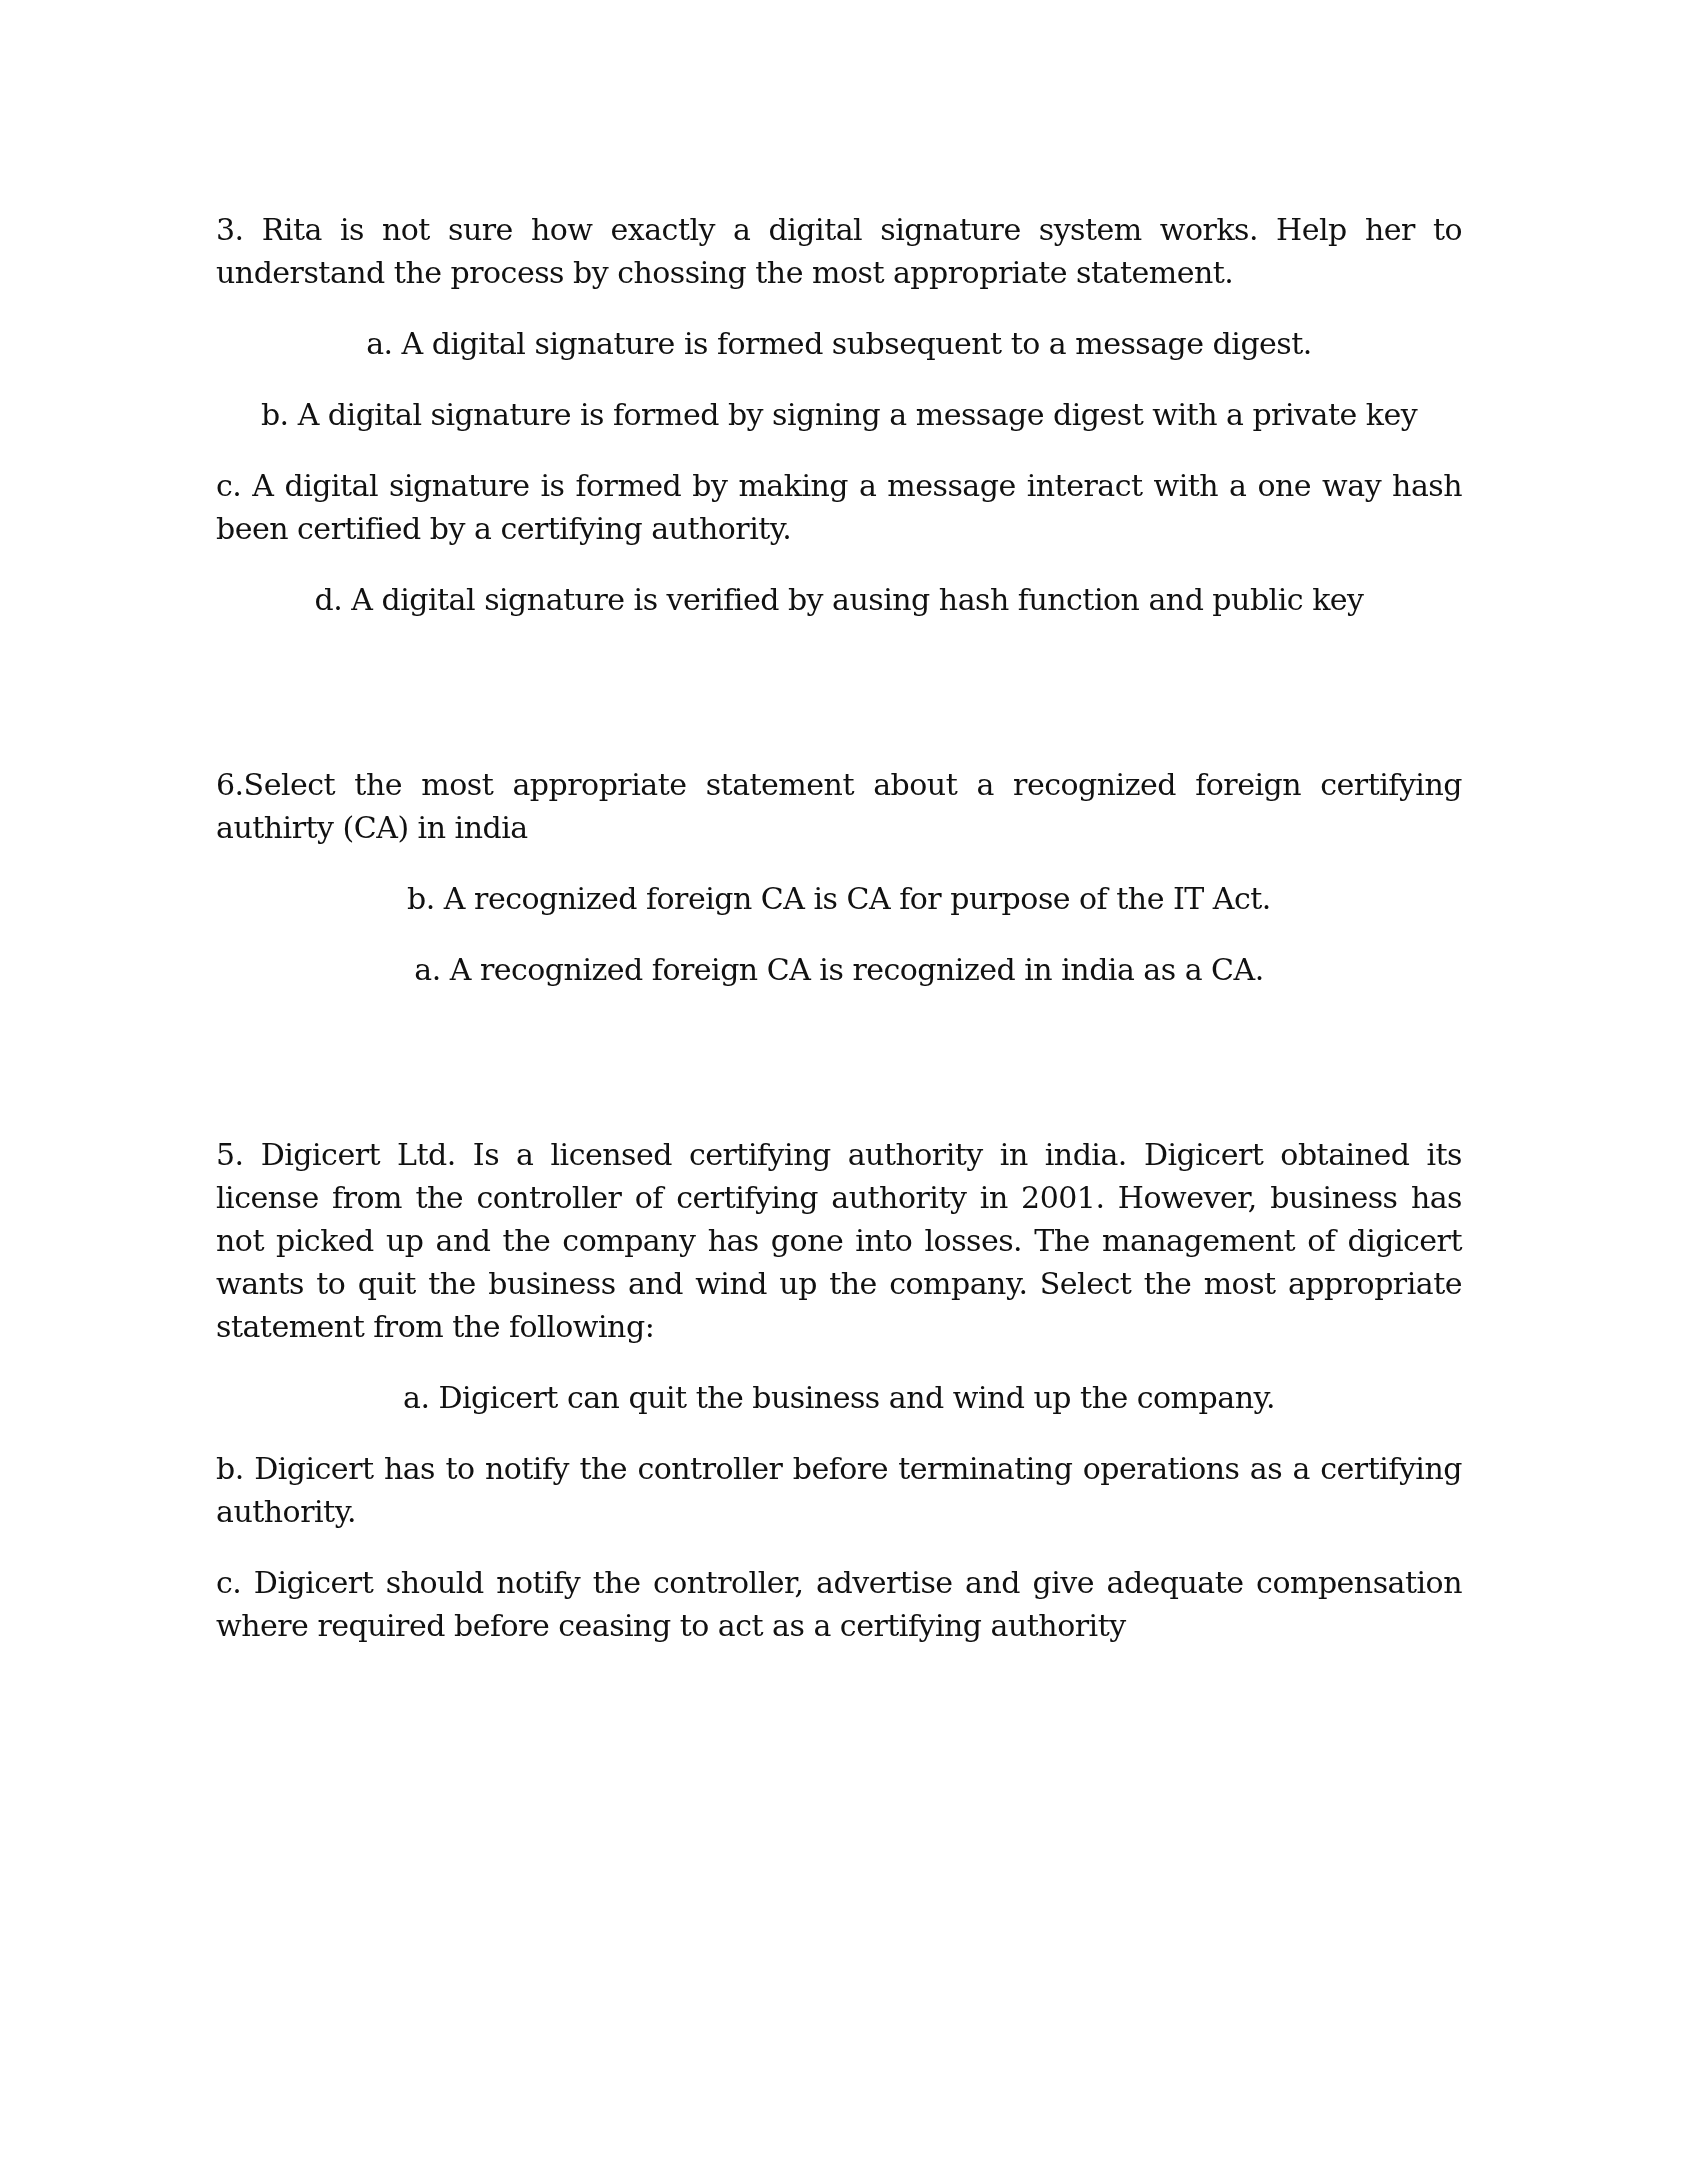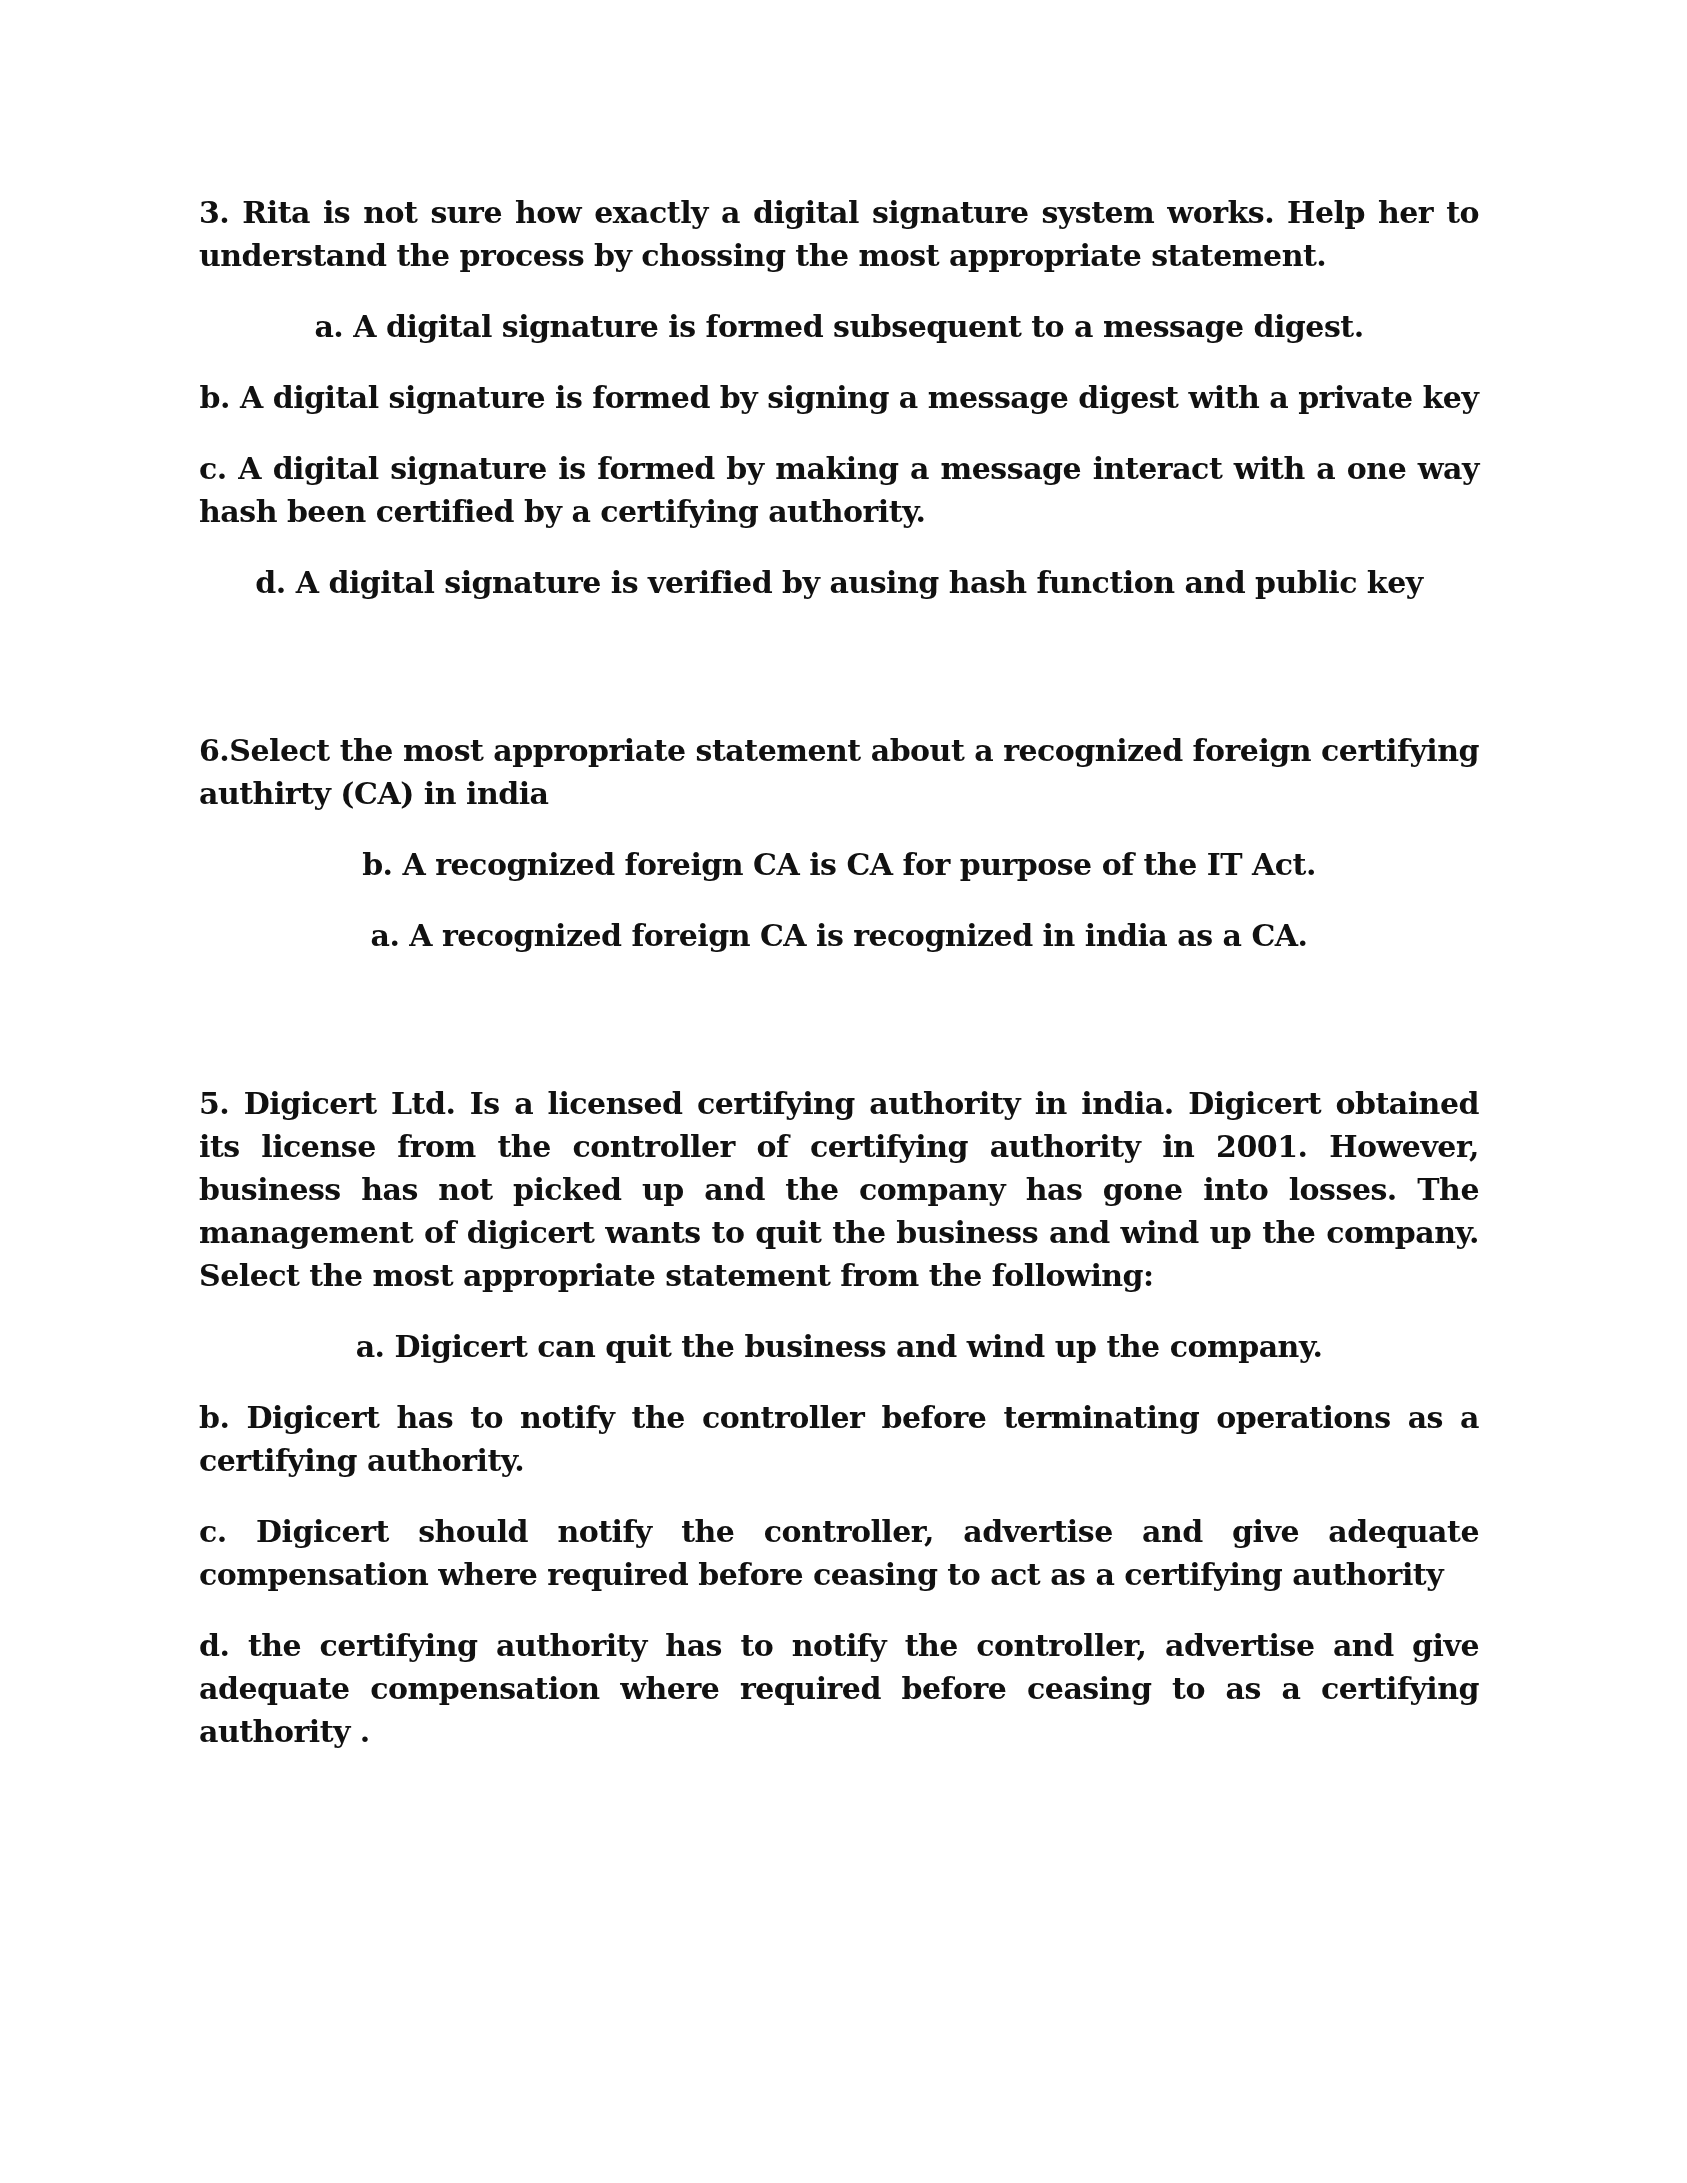--- a/index.html
+++ b/index.html
@@ -8,21 +8,21 @@
     position: absolute;
     left: 199px;
     top: 191px;
     width: 1280px;
     font-family: "DejaVu Serif", "Liberation Serif", serif;
     font-size: 30px;
     line-height: 43px;
     color: #111111;
     letter-spacing: -0.5px;
   }
-  .q-block { margin: 0; font-weight: bold; }
+  .q-block { margin: 17px; }
   .para {
     margin: 0 0 28px 0;
     text-align: justify;
   }
   .para.left { text-align: center; }
   .gap { height: 97px; }
 </style>
 </head>
 <body>
 
@@ -44,17 +44,16 @@
     <p class="para left">a. A recognized foreign CA is recognized in india as a CA.</p>
   </section>
 
   <div class="gap"></div>
 
   <section class="q-block">
     <p class="para">5. Digicert Ltd. Is a licensed certifying authority in india. Digicert obtained its license from the controller of certifying authority in 2001. However, business has not picked up and the company has gone into losses. The management of digicert wants to quit the business and wind up the company. Select the most appropriate statement from the following:</p>
     <p class="para left">a. Digicert can quit the business and wind up the company.</p>
     <p class="para">b. Digicert has to notify the controller before terminating operations as a certifying authority.</p>
     <p class="para">c. Digicert should notify the controller, advertise and give adequate compensation where required before ceasing to act as a certifying authority</p>
-    <p class="para">d. the certifying authority has to notify the controller, advertise and give adequate compensation where required before ceasing to as a certifying authority .</p>
   </section>
 
 </div>
 
 
 </body></html>

